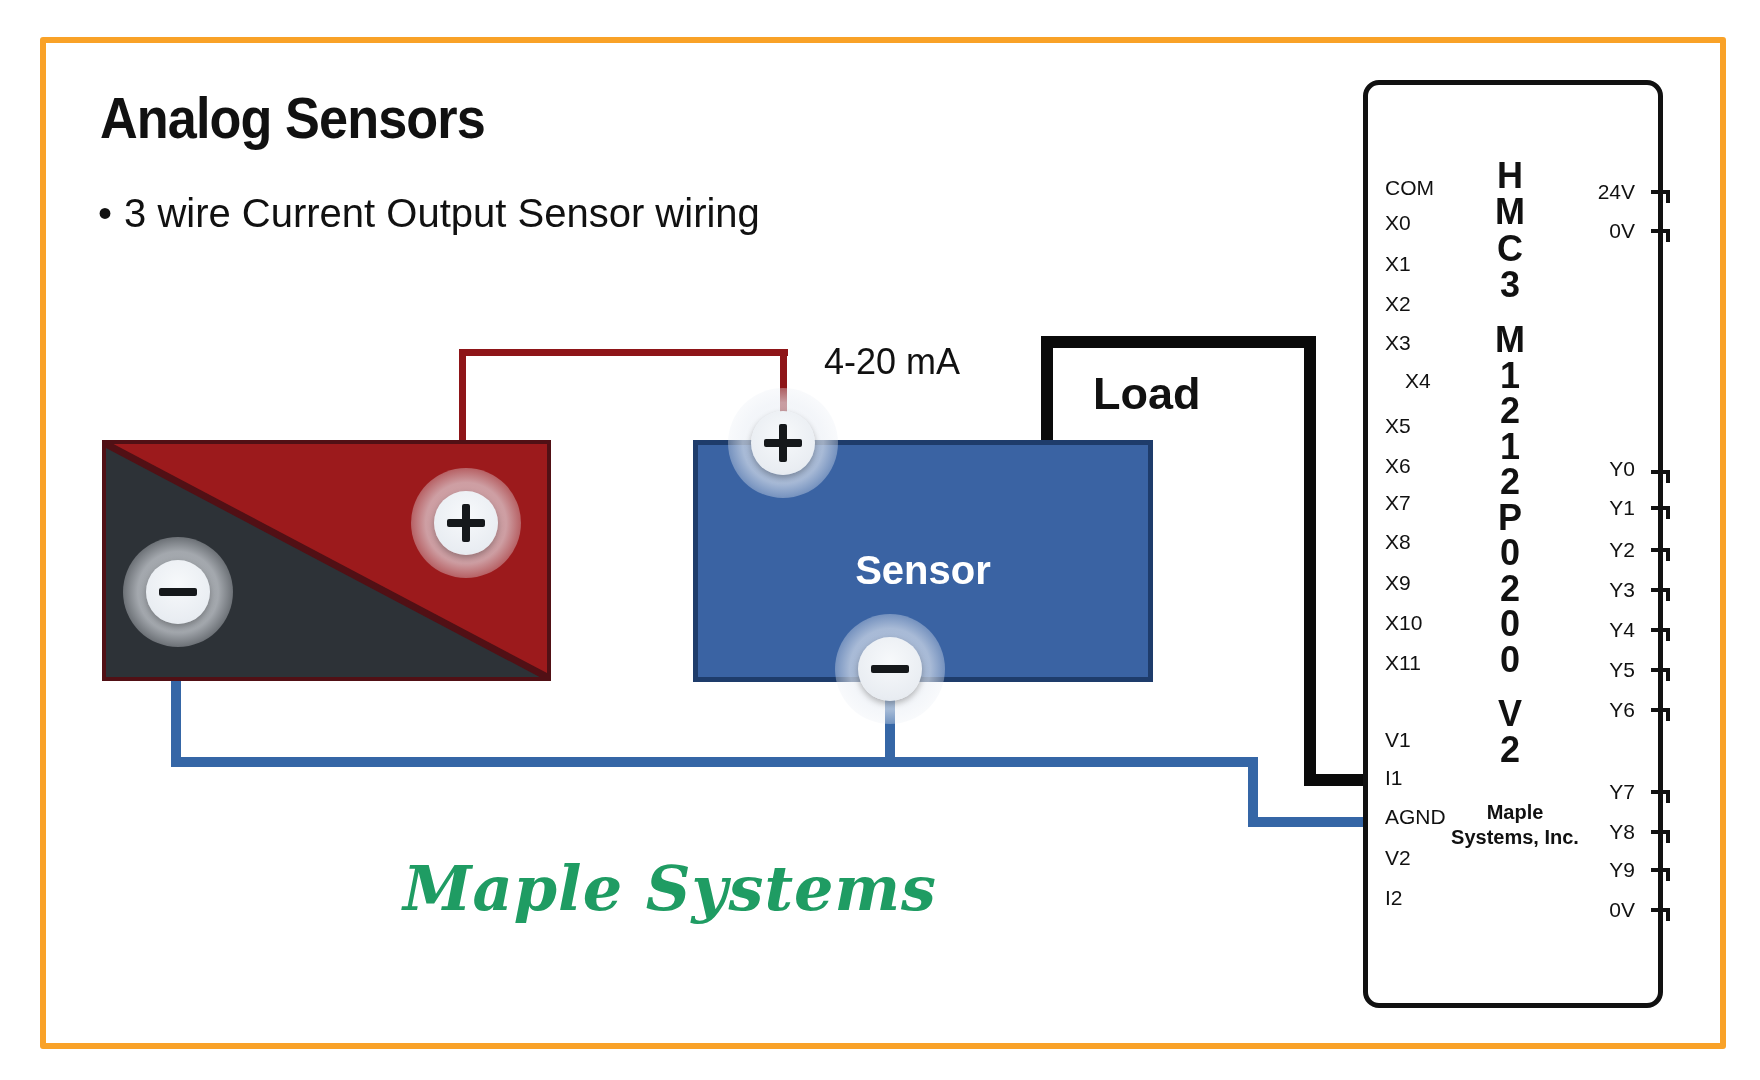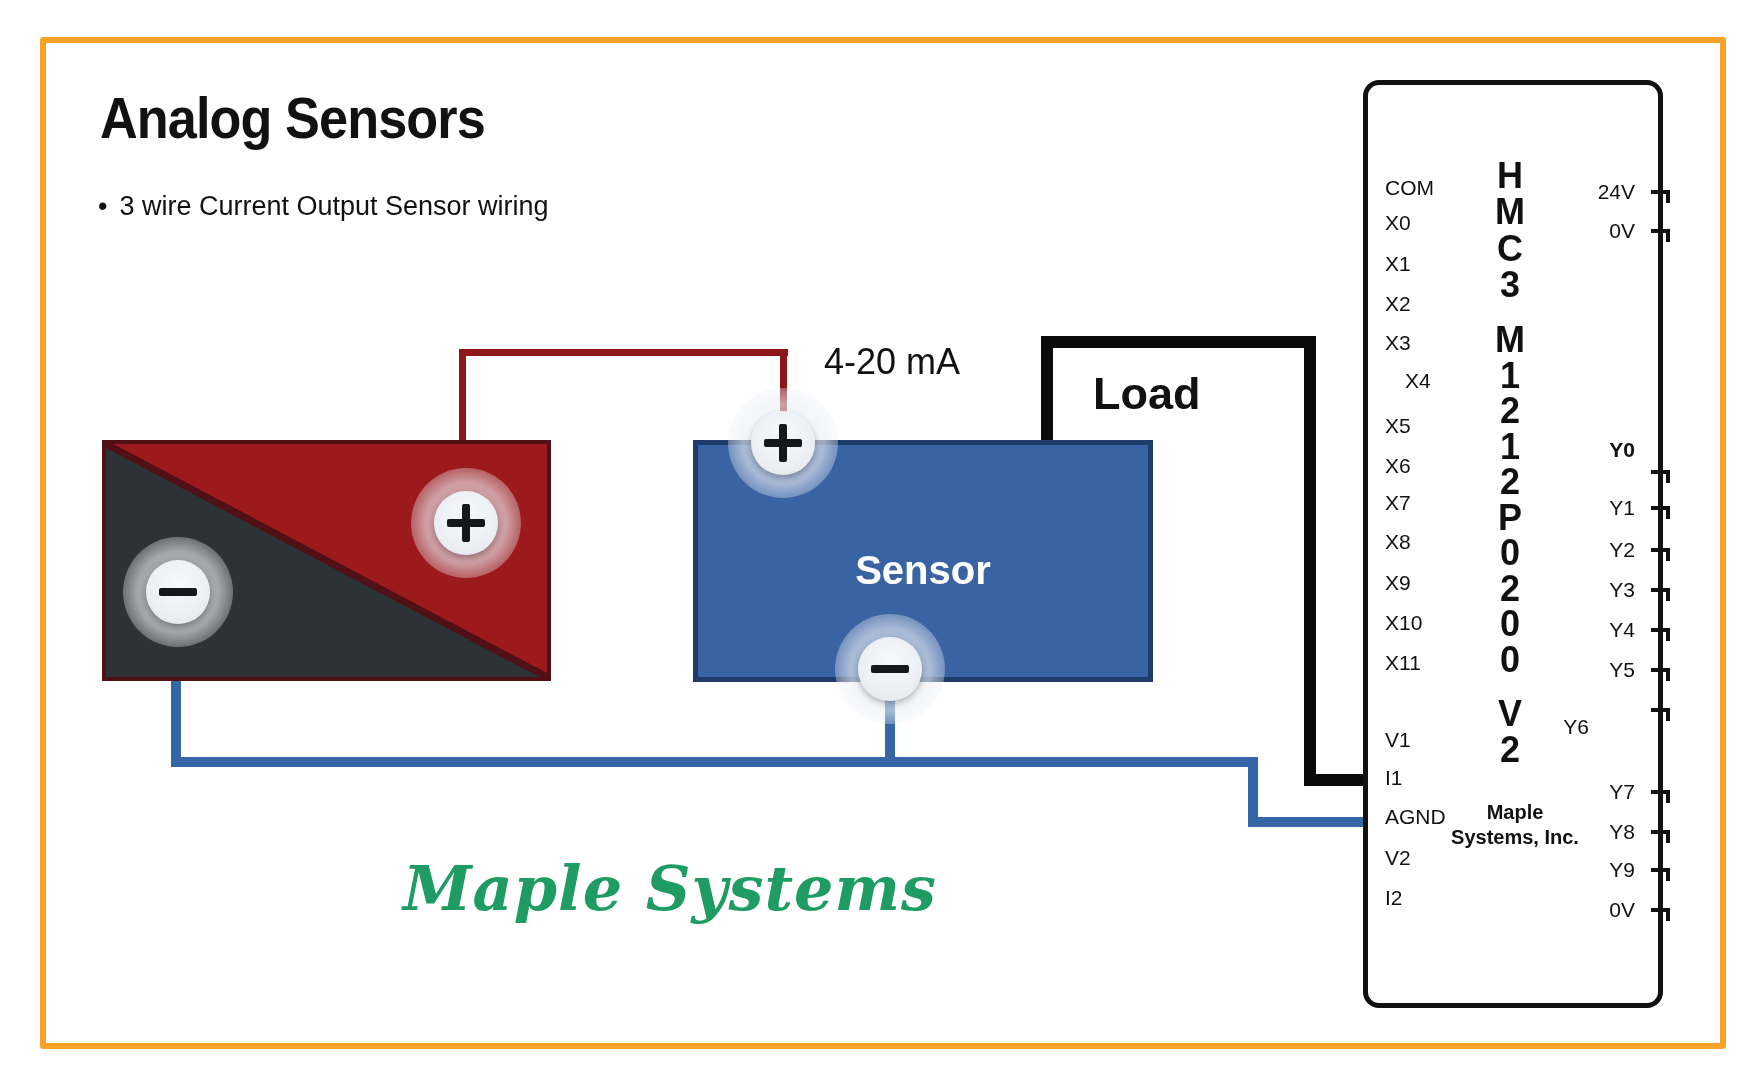--- a/index.html
+++ b/index.html
@@ -5,21 +5,21 @@
   html,body{margin:0;padding:0;background:#fff;}
   #stage{
     position:relative;width:1760px;height:1052px;background:#ffffff;overflow:hidden;
     font-family:"Liberation Sans",sans-serif;color:#111;
   }
   .abs{position:absolute;}
   
   #frame{left:40px;top:37px;width:1674px;height:1000px;border:6px solid var(--frame-orange,#F9A228);border-radius:3px;}
   
   #title{left:100px;top:84px;font-size:58px;font-weight:bold;letter-spacing:-1px;transform:scaleX(.9);transform-origin:left;white-space:nowrap;}
-  #subtitle{left:98px;top:191px;font-size:27px;white-space:nowrap;}
+  #subtitle{left:98px;top:191px;font-size:40px;white-space:nowrap;}
   #subtitle .bullet{margin-right:12px;}
   
   #ps-label{left:118px;top:366px;font-size:40px;font-weight:bold;white-space:nowrap;}
   #load-label{left:1093px;top:368px;font-size:45px;font-weight:bold;}
   #current-label{left:824px;top:341px;font-size:36px;}
   
   .wire{position:absolute;z-index:2;}
   .wire.red{background:var(--wire-red,#8E1518);}
   .wire.blk{background:var(--wire-black,#0A0A0A);}
   .wire.blu{background:var(--wire-blue,#3566A6);}
@@ -134,33 +134,33 @@
     <div class="pin-left" style="top: 650px;">X11</div>
     <div class="pin-left" style="top: 727px;">V1</div>
     <div class="pin-left" style="top: 765px;">I1</div>
     <div class="pin-left" style="top: 804px; text-align: center;">AGND</div>
     <div class="pin-left" style="top: 845px;">V2</div>
     <div class="pin-left" style="top: 885px;">I2</div>
     <div class="pin-right" style="top: 179px;">24V</div>
     <div class="pin-tick" style="top: 190px;"></div>
     <div class="pin-right" style="top: 218px;">0V</div>
     <div class="pin-tick" style="top: 229px;"></div>
-    <div class="pin-right" style="top: 437px; font-weight: bold;">Y0</div>
+    <div class="pin-right" style="top: 456px;">Y0</div>
     <div class="pin-tick" style="top: 470px;"></div>
     <div class="pin-right" style="top: 495px;">Y1</div>
     <div class="pin-tick" style="top: 506px;"></div>
     <div class="pin-right" style="top: 537px;">Y2</div>
     <div class="pin-tick" style="top: 548px;"></div>
     <div class="pin-right" style="top: 577px;">Y3</div>
     <div class="pin-tick" style="top: 588px;"></div>
     <div class="pin-right" style="top: 617px;">Y4</div>
     <div class="pin-tick" style="top: 628px;"></div>
     <div class="pin-right" style="top: 657px;">Y5</div>
     <div class="pin-tick" style="top: 668px;"></div>
-    <div class="pin-right" style="top: 714px; text-align: center;">Y6</div>
+    <div class="pin-right" style="top: 697px;">Y6</div>
     <div class="pin-tick" style="top: 708px;"></div>
     <div class="pin-right" style="top: 779px;">Y7</div>
     <div class="pin-tick" style="top: 790px;"></div>
     <div class="pin-right" style="top: 819px;">Y8</div>
     <div class="pin-tick" style="top: 830px;"></div>
     <div class="pin-right" style="top: 857px;">Y9</div>
     <div class="pin-tick" style="top: 868px;"></div>
     <div class="pin-right" style="top: 897px;">0V</div>
     <div class="pin-tick" style="top: 908px;"></div>
     <div class="model-ch" style="top: 156px;">H</div>

